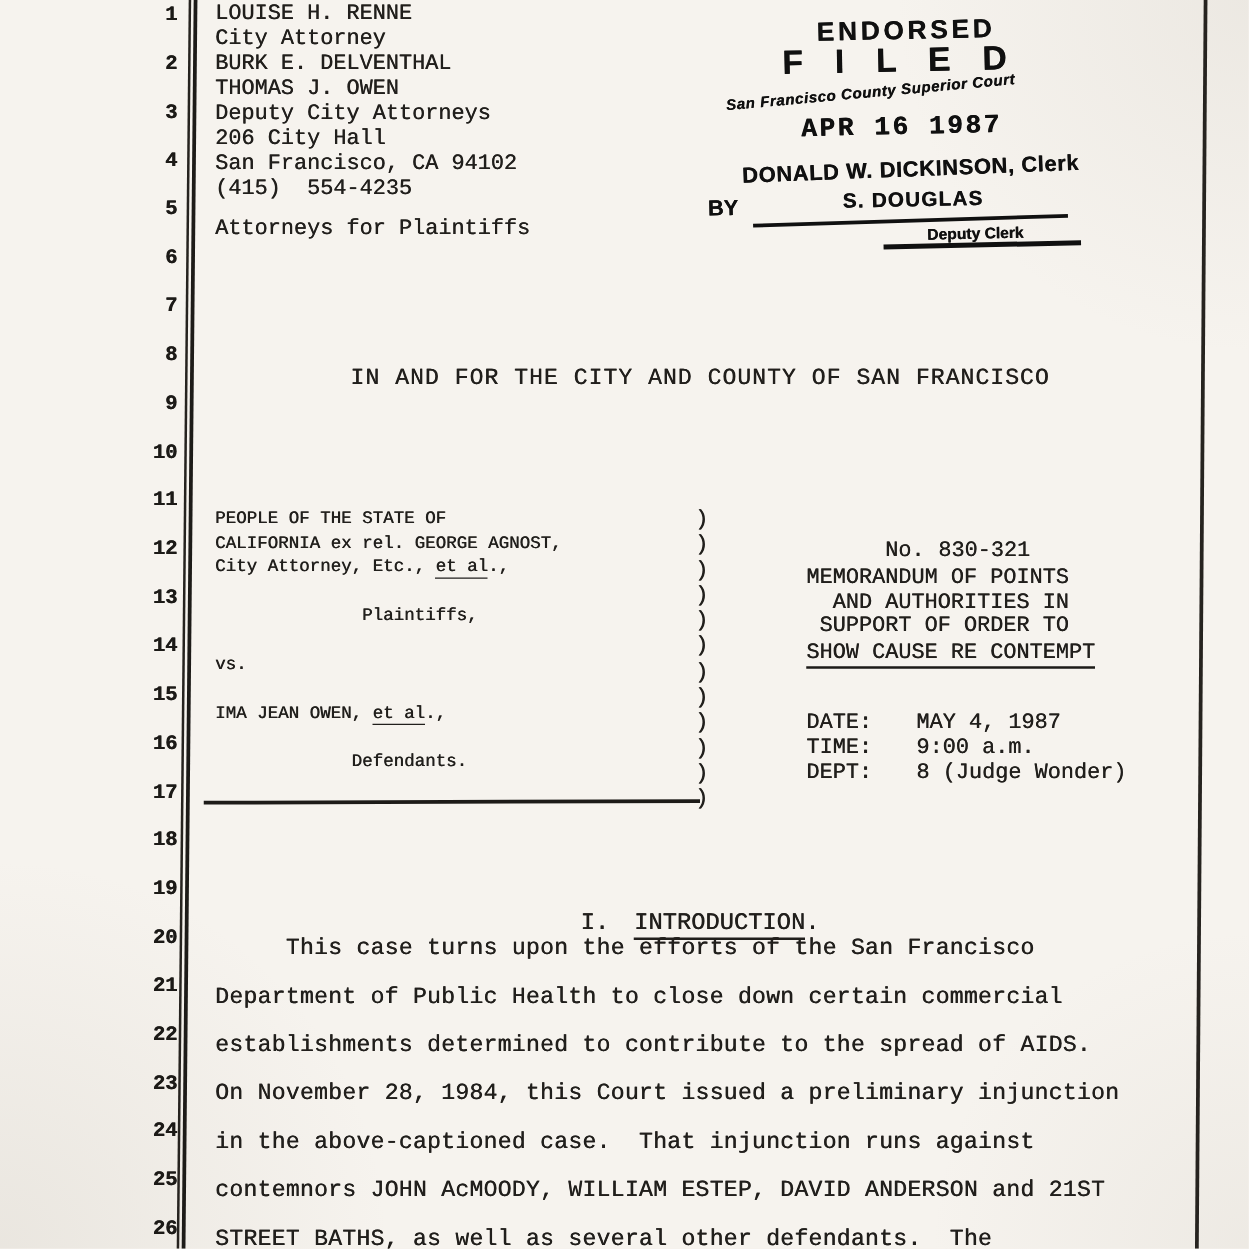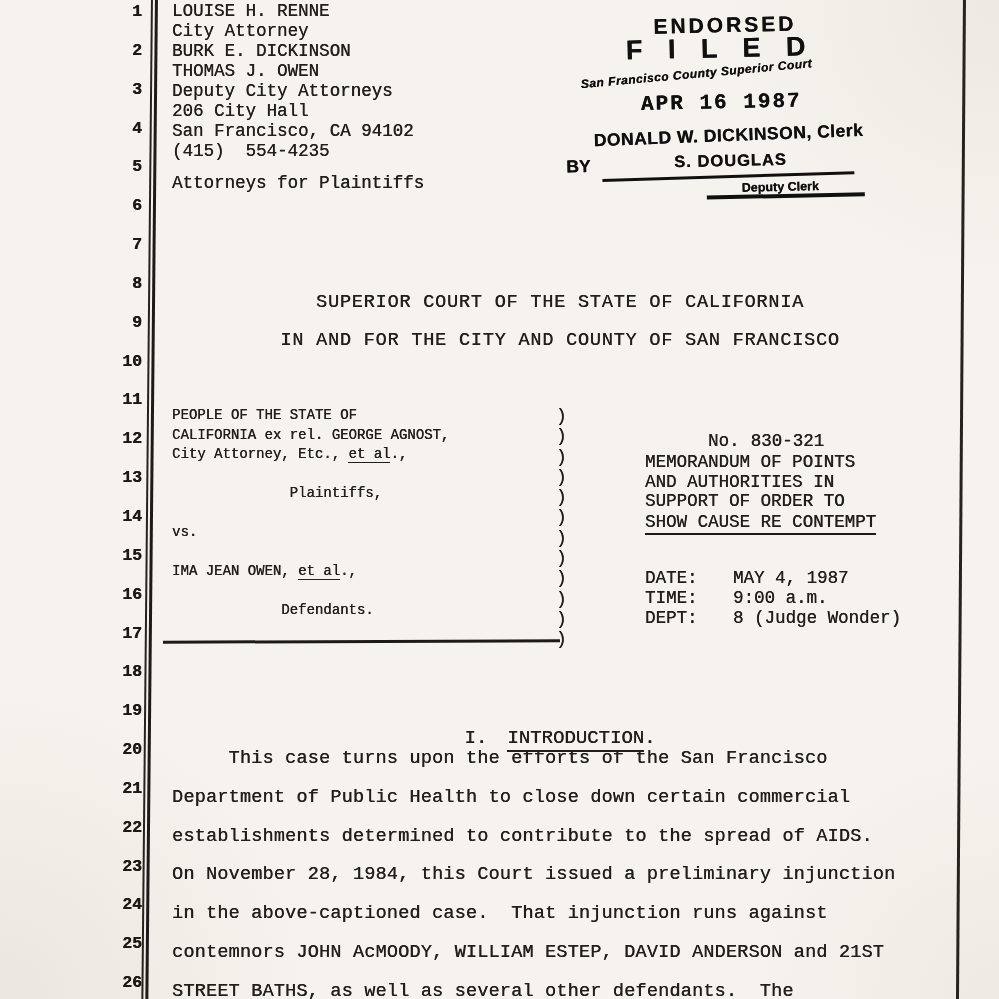--- a/index.html
+++ b/index.html
@@ -61,21 +61,21 @@
   .paren-col{position:absolute;left:556px;top:406px;font-size:17.5px;line-height:20.3px;}
   .paren-col .line{white-space:pre;}
   .caption-rule{position:absolute;left:163px;top:640px;width:397px;height:3px;background:#1d1b18;
     transform:rotate(-.2deg);}
 
   
   .case-info{position:absolute;left:645px;top:408px;width:320px;font-size:17.5px;}
   .case-no{position:absolute;left:0;top:3px;white-space:pre;}
   .case-no .num{margin-left:11px;}
   .case-title{position:absolute;left:0;top:45px;line-height:19.5px;}
-  .case-title .line{white-space:pre;}
+  .case-title .line{white-space:pre;text-align:right;}
   .case-title-u{position:absolute;left:0;top:103.5px;white-space:pre;
     border-bottom:2px solid #1d1b18;padding-bottom:1px;}
   .hearing{position:absolute;left:0;top:160px;line-height:20px;}
   .hearing .row{white-space:pre;}
   .hearing .lbl{display:inline-block;width:88px;}
 
   
   .section-heading{position:absolute;left:160px;top:727px;width:800px;text-align:center;
     font-size:19px;}
   .section-heading .numeral{margin-right:20px;}
@@ -123,21 +123,21 @@
       <div class="ln">22</div>
       <div class="ln">23</div>
       <div class="ln">24</div>
       <div class="ln">25</div>
       <div class="ln">26</div>
     </div>
 
   <div class="attorney-block">
       <div class="line">LOUISE H. RENNE</div>
       <div class="line">City Attorney</div>
-      <div class="line">BURK E. DICKINSON</div>
+      <div class="line">BURK E. DELVENTHAL</div>
       <div class="line">THOMAS J. OWEN</div>
       <div class="line">Deputy City Attorneys</div>
       <div class="line">206 City Hall</div>
       <div class="line">San Francisco, CA 94102</div>
       <div class="line">(415)  554-4235</div>
     </div>
   <div class="attorney-for">Attorneys for Plaintiffs</div>
 
   <div class="stamp">
     <div class="st-endorsed">ENDORSED</div>
@@ -146,21 +146,20 @@
     <div class="st-date">APR 16 1987</div>
     <div class="st-clerk">DONALD W. DICKINSON, Clerk</div>
     <div class="st-by">BY</div>
     <div class="st-sig">S. DOUGLAS</div>
     <div class="st-sigline"></div>
     <div class="st-deputy">Deputy Clerk</div>
     <div class="st-sigline2"></div>
   </div>
 
   <div class="court-header">
-    <div class="line">SUPERIOR COURT OF THE STATE OF CALIFORNIA</div>
     <div class="line">IN AND FOR THE CITY AND COUNTY OF SAN FRANCISCO</div>
   </div>
 
   <div class="caption-left">
       <div class="line">PEOPLE OF THE STATE OF</div>
       <div class="line">CALIFORNIA ex rel. GEORGE AGNOST,</div>
       <div class="line"><span>City Attorney, Etc., </span><span class="u">et al</span><span>.,</span></div>
       <div class="line"></div>
       <div class="line">              Plaintiffs,</div>
       <div class="line"></div>

